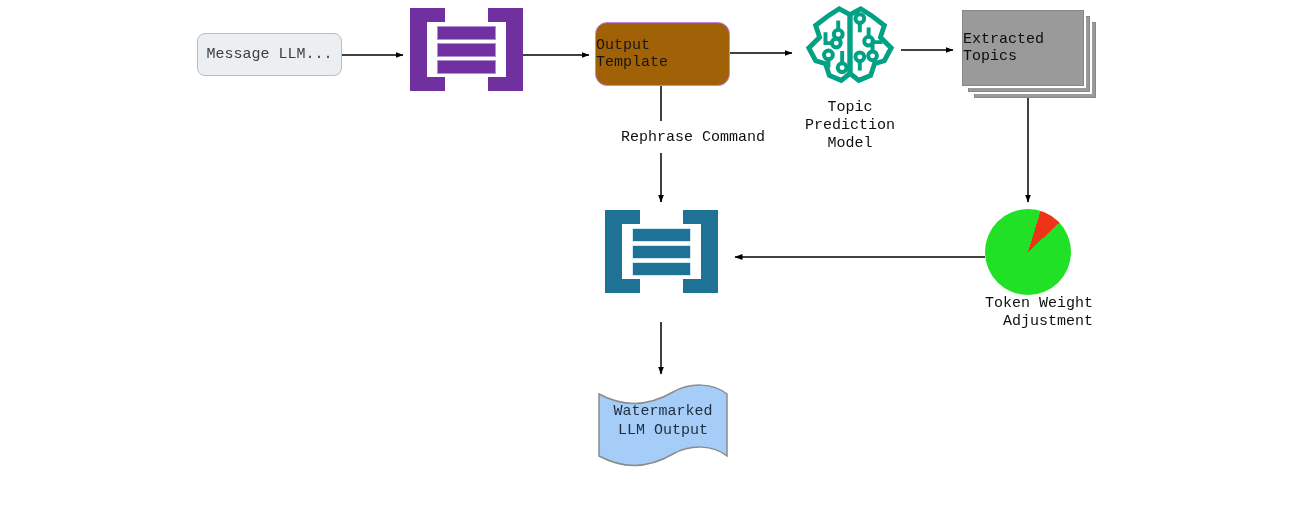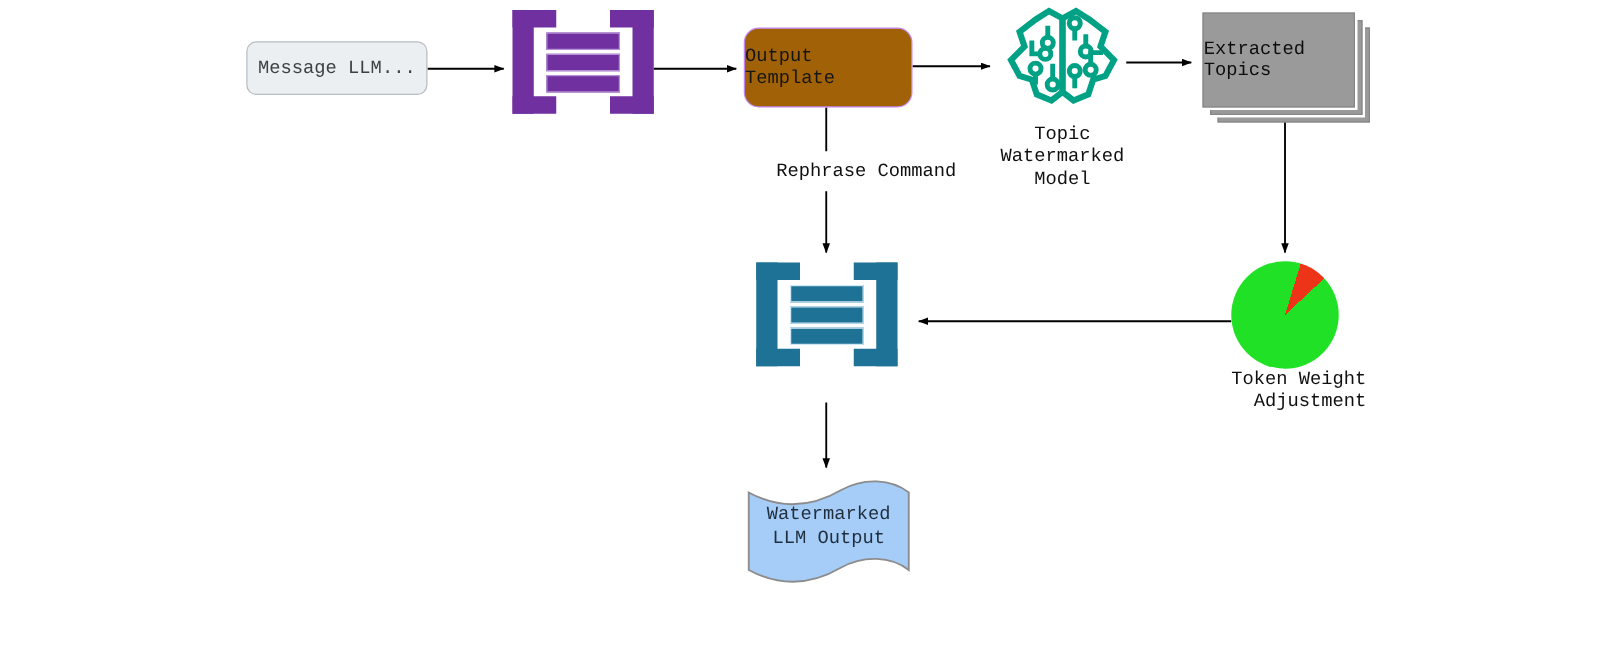--- a/index.html
+++ b/index.html
@@ -150,21 +150,21 @@
           <path d="M62 18 V27" fill="none"></path>
         <path d="M71 22 V31" fill="none"></path>
           <circle cx="71" cy="36" r="4.5"></circle>
         <path d="M85 37 H75 V46" fill="none"></path>
           <circle cx="75" cy="51" r="4.5"></circle>
         <circle cx="62" cy="52" r="4.5"></circle>
           <path d="M62 57 V66" fill="none"></path>
       </g>
     </svg>
   </div>
-  <div class="node-label" id="brain-label">Topic Watermarked Model</div>
+  <div class="node-label" id="brain-label">Topic Prediction Model</div>
 
   <div class="node" id="extracted-topics">
     <div class="stack-layer l3"></div>
     <div class="stack-layer l2"></div>
     <div class="stack-layer l1">Extracted Topics</div>
   </div>
 
   <div class="node" id="pie-chart"></div>
   <div class="node-label" id="token-label">Token Weight Adjustment</div>
 

